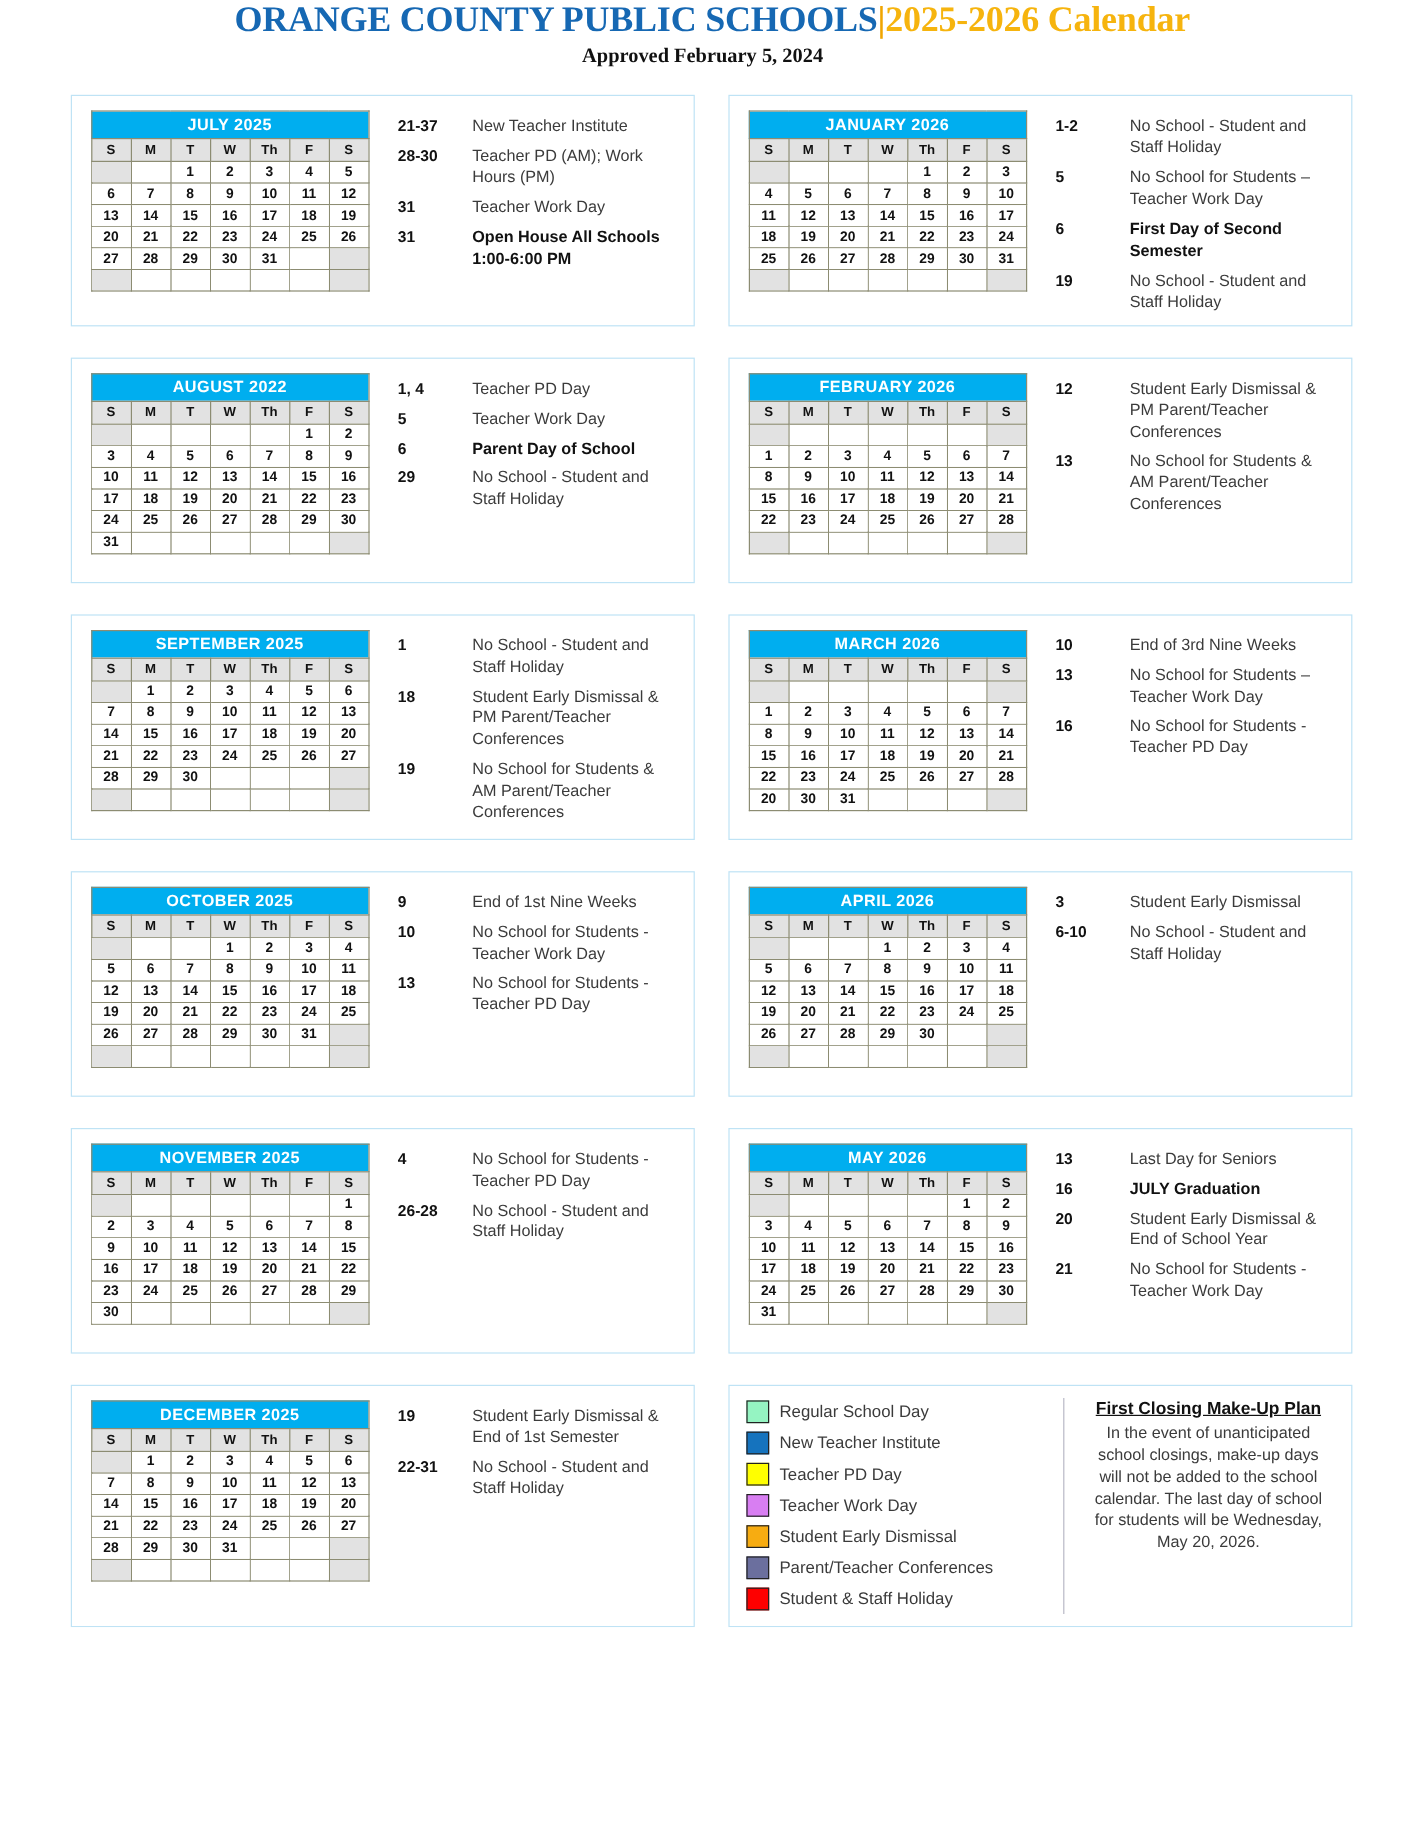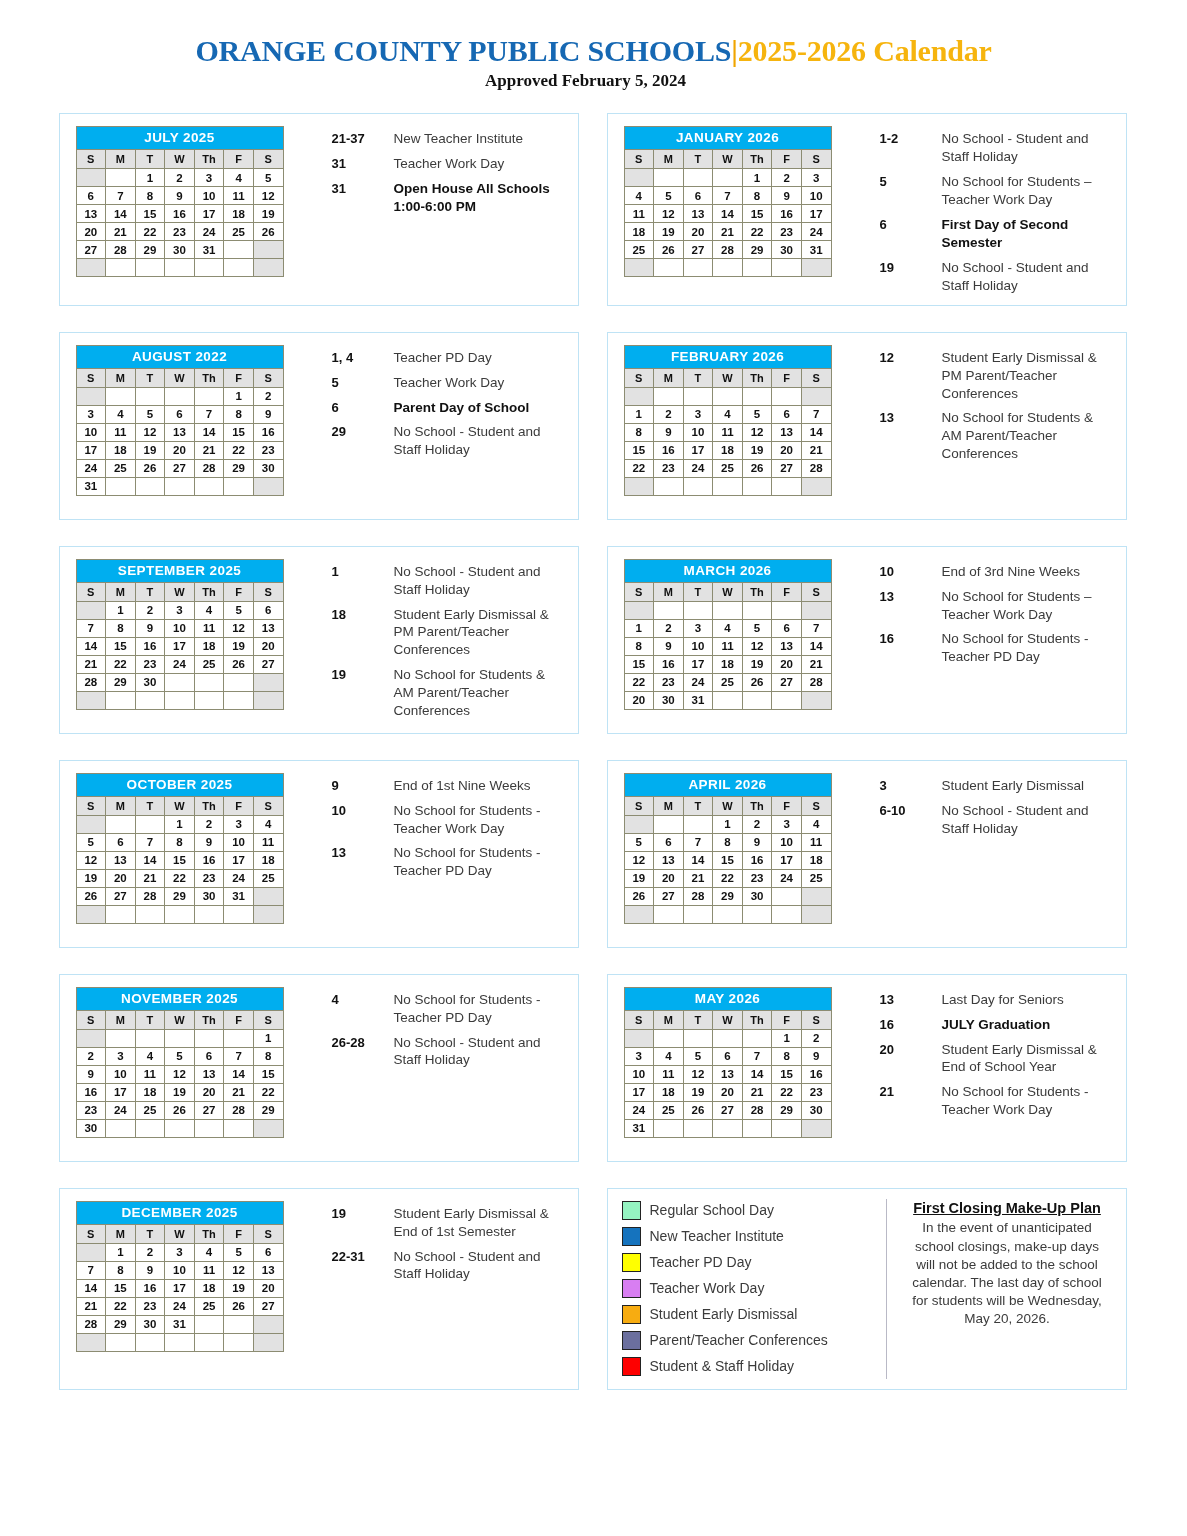--- a/index.html
+++ b/index.html
@@ -2,21 +2,21 @@
 <html><head>
 <meta charset="utf-8">
 <style>
   html,body{margin:0;padding:0;}
   body{
     width:1187px;
     background:#ffffff;
     font-family:"Liberation Sans", sans-serif;
     color:#231f20;
   }
-  .page{width:1187px;position:relative;padding-top:34px;box-sizing:border-box;}
+  .page{width:1187px;position:relative;box-sizing:border-box;}
 
   
   .title{
     text-align:center;
     font-family:"Liberation Serif", serif;
     font-size:30px;
     font-weight:bold;
     letter-spacing:-0.2px;
     line-height:1.1;
     margin:0 0 4px 0;
@@ -47,21 +47,21 @@
     box-sizing:border-box;
     padding:10px 8px 10px 10px;
     display:flex;
     min-height:188px;
   }
 
   
   .cal-wrap{width:240px;flex:0 0 240px;padding-left:6px;padding-top:2px;}
   table.cal{
     border-collapse:collapse;
-    width:208px;
+    width:232px;
     table-layout:fixed;
     border:1px solid #8c8c72;
   }
   table.cal th.month{
     background:#00aeef;
     color:#ffffff;
     font-size:13.5px;
     font-weight:bold;
     letter-spacing:0.4px;
     text-align:center;
@@ -257,20 +257,24 @@
               </tr>
             </tbody>
           </table>
         </div>
         <div class="events">
           <div class="event-row">
             <div class="event-date">21-37</div>
             <div class="event-text">New Teacher Institute</div>
           </div>
           <div class="event-row">
+            <div class="event-date">28-30</div>
+            <div class="event-text">Teacher PD (AM); Work Hours (PM)</div>
+          </div>
+          <div class="event-row">
             <div class="event-date">31</div>
             <div class="event-text">Teacher Work Day</div>
           </div>
           <div class="event-row">
             <div class="event-date">31</div>
             <div class="event-text bold">Open House All Schools 1:00-6:00 PM</div>
           </div>
         </div>
       </div>
       <div class="panel">

